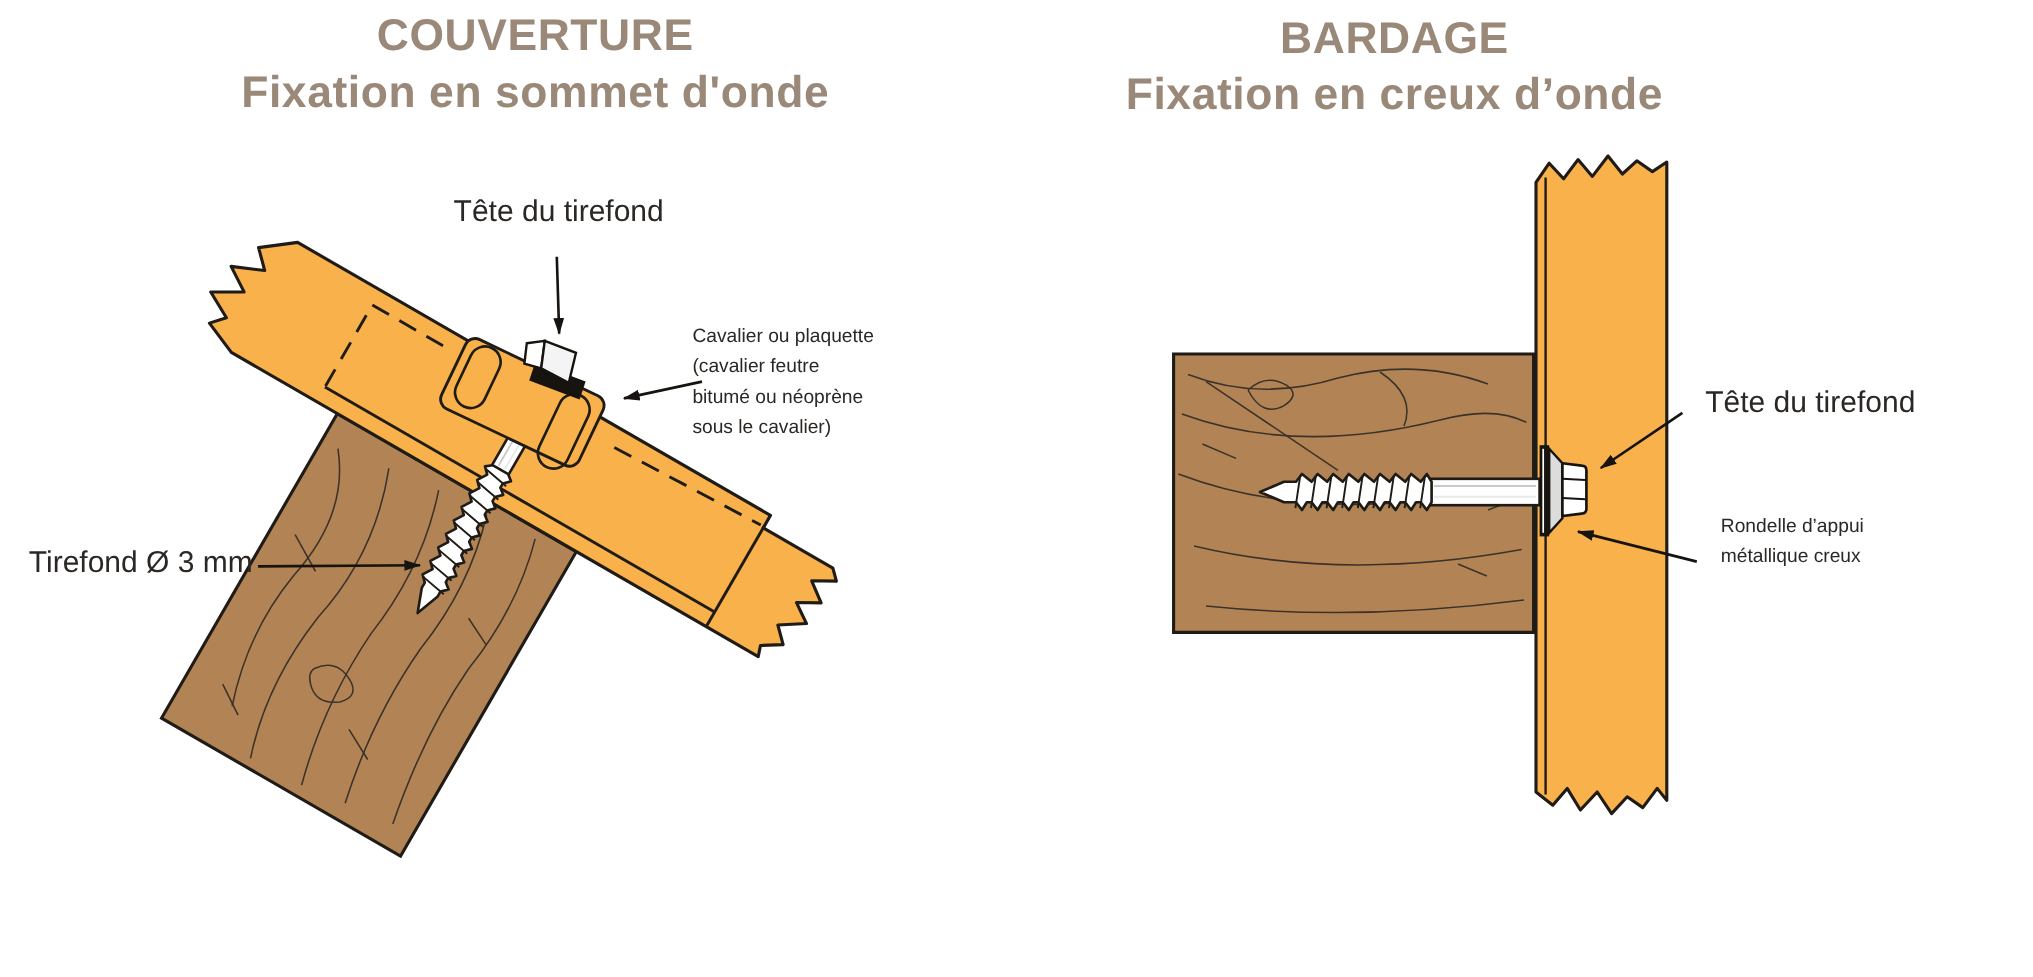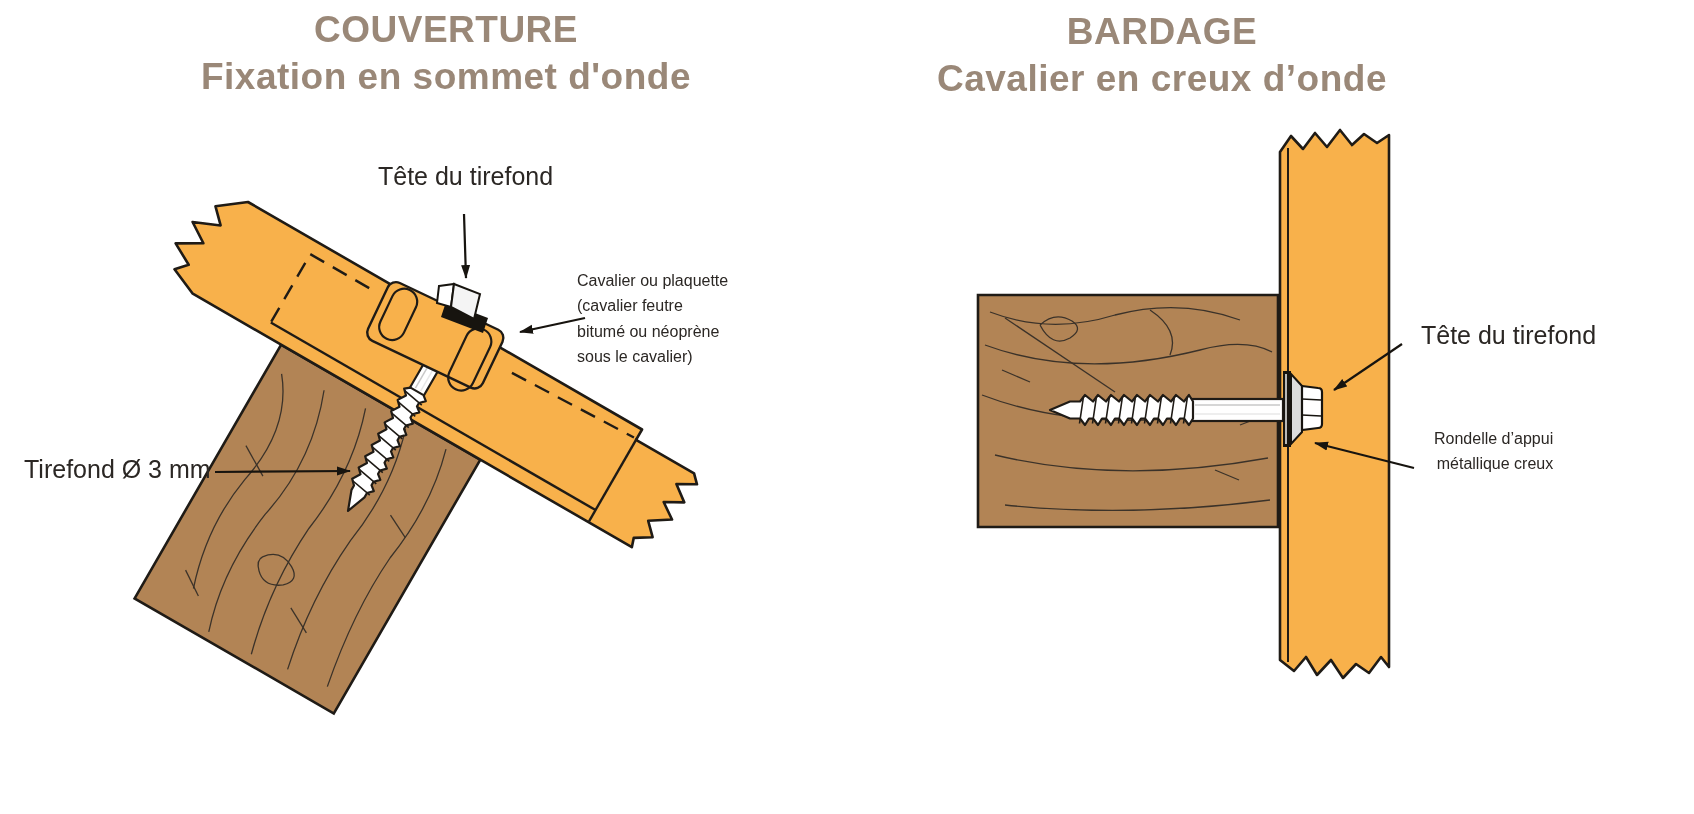--- a/index.html
+++ b/index.html
@@ -129,33 +129,33 @@
       </g>
     </g>
   </svg>
 
   <div class="title" style="left:136px;top:6px;">
     <div>COUVERTURE</div>
     <div>Fixation en sommet d'onde</div>
   </div>
   <div class="title" style="left:852px;top:8px;">
     <div>BARDAGE</div>
-    <div>Cavalier en creux d’onde</div>
+    <div>Fixation en creux d’onde</div>
   </div>
 
   <div class="lbl" style="left:378px;top:163px;">Tête du tirefond</div>
 
   <div class="lbl small" style="left:577px;top:268px;">
     <div>Cavalier ou plaquette</div>
     <div>(cavalier feutre</div>
     <div>bitumé ou néoprène</div>
     <div>sous le cavalier)</div>
   </div>
 
   <div class="lbl" style="left:24px;top:456px;">Tirefond Ø 3 mm</div>
 
   <div class="lbl" style="left:1421px;top:322px;">Tête du tirefond</div>
 
-  <div class="lbl small" style="left:1434px;top:426px;text-align:right;">
+  <div class="lbl small" style="left:1434px;top:426px;">
     <div>Rondelle d’appui</div>
     <div>métallique creux</div>
   </div>
 </div>
 
 </body></html>

